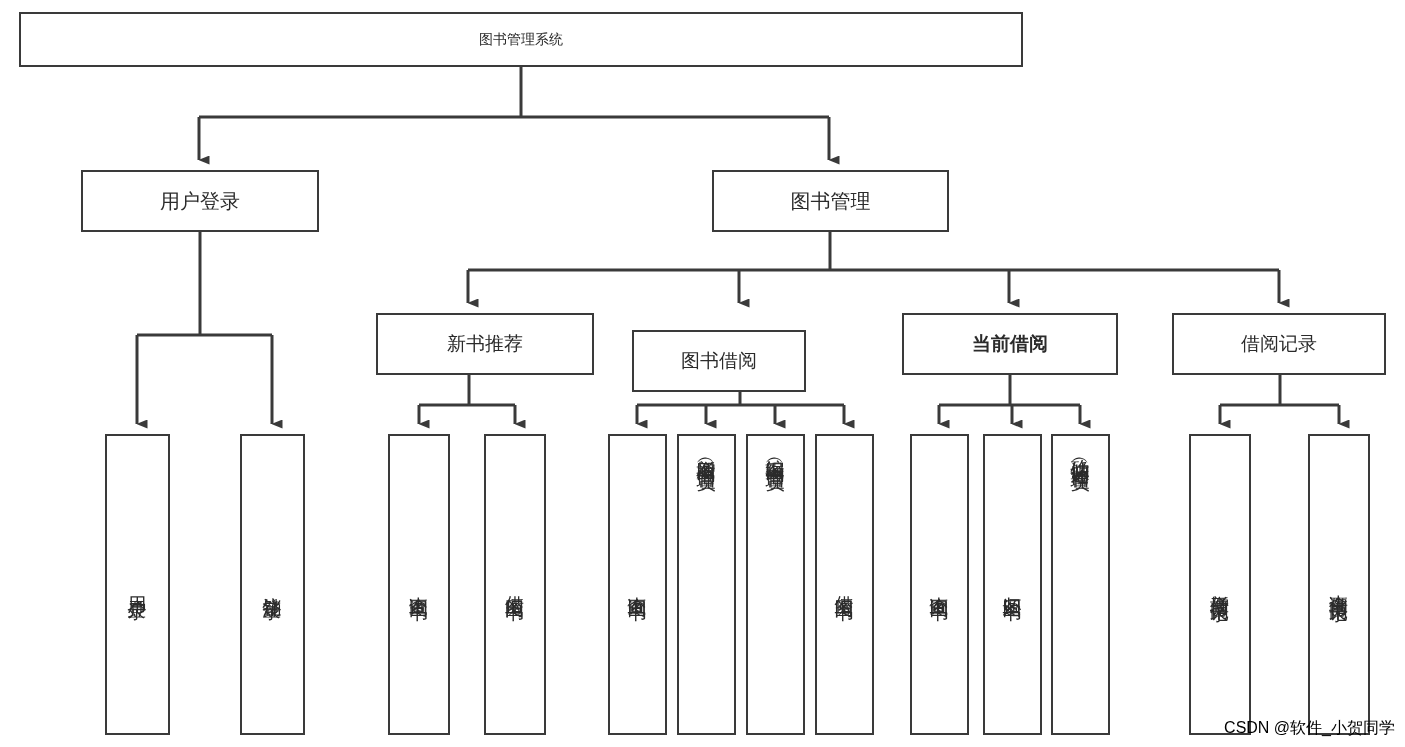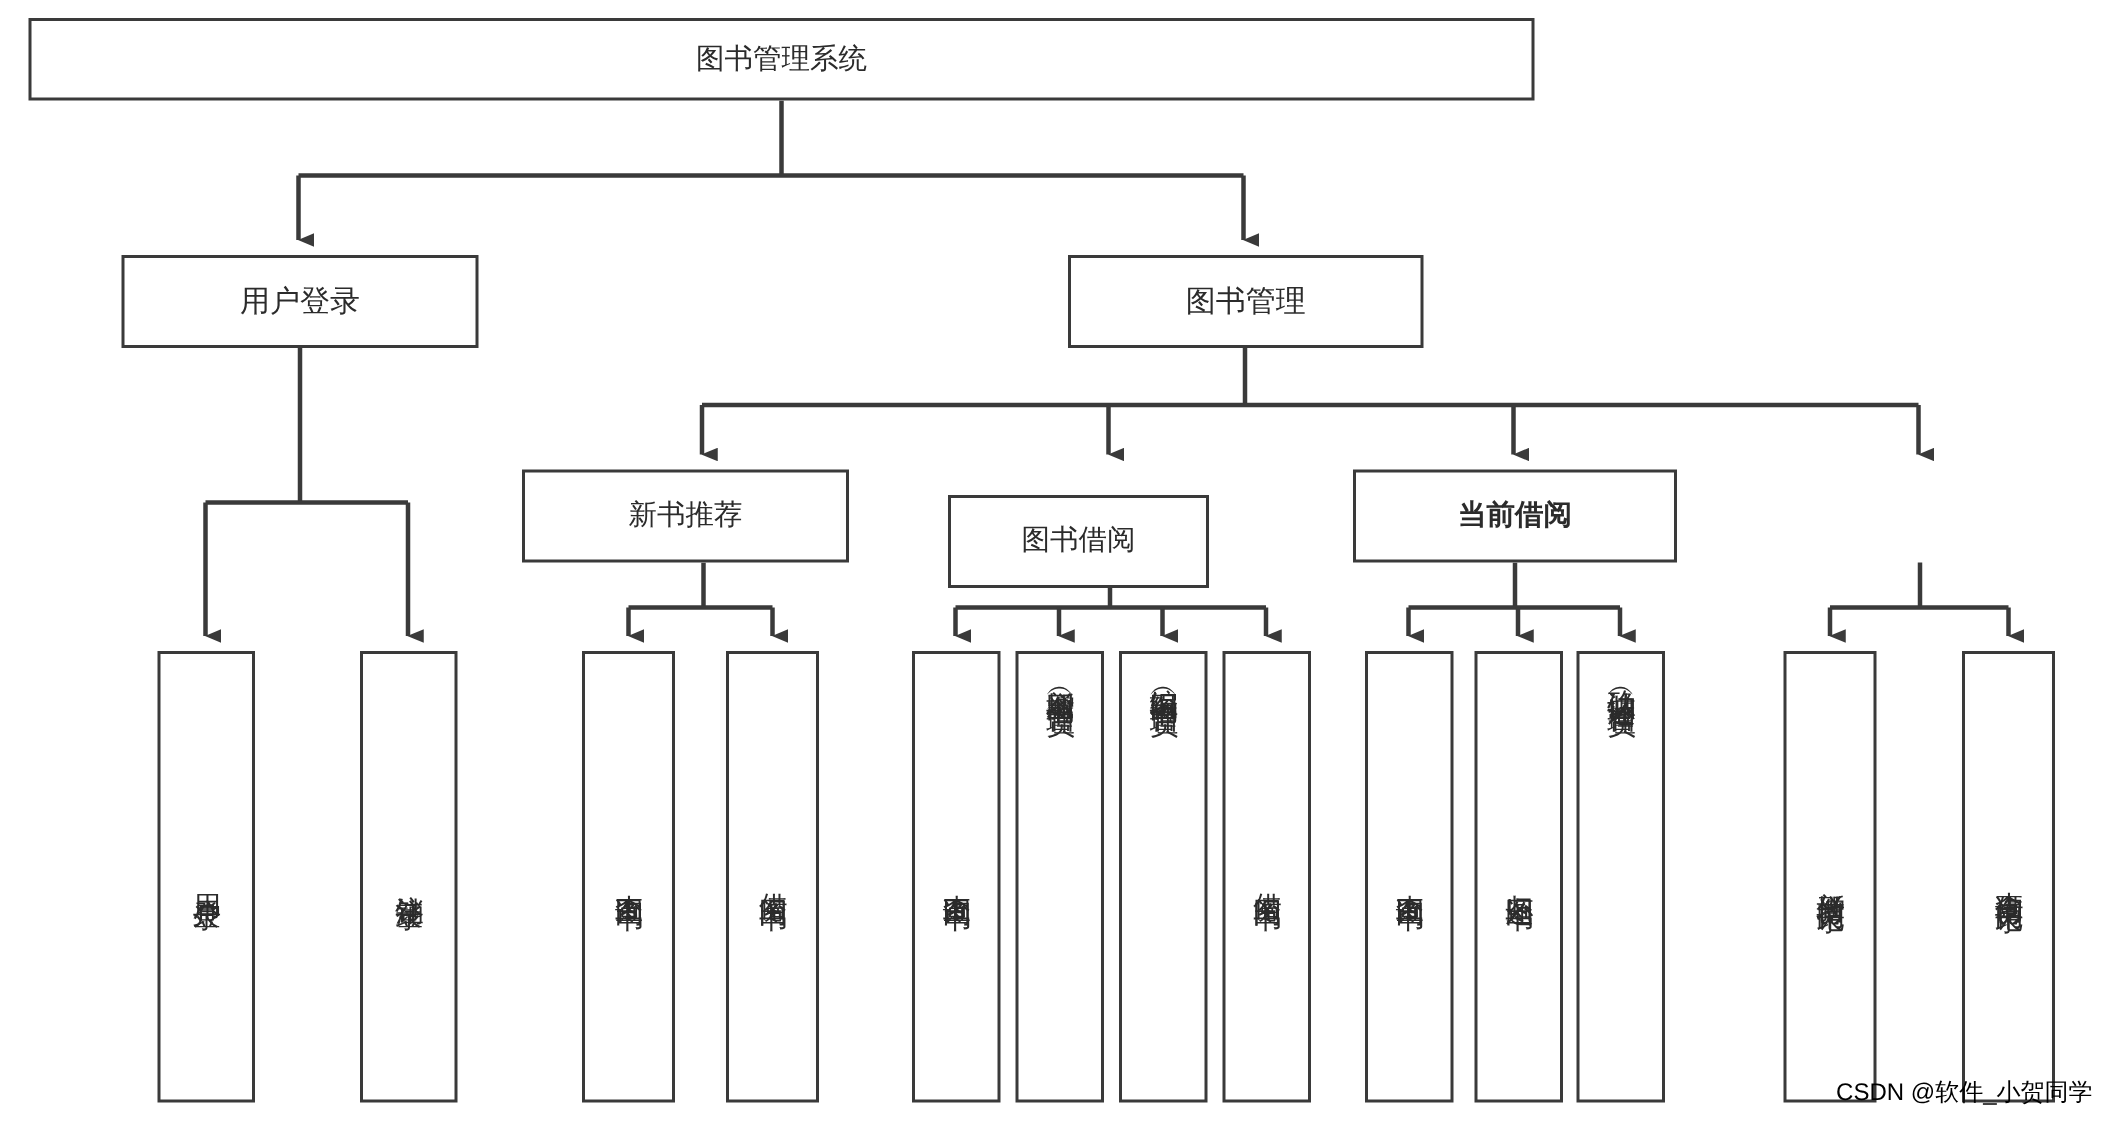--- a/index.html
+++ b/index.html
@@ -33,21 +33,21 @@
     display: flex;
     align-items: center;
     justify-content: center;
     z-index: 2;
   }
   .node-label {
     color: #2b2b2b;
     white-space: nowrap;
     line-height: 1.15;
   }
-  .level-0 .node-label { font-size: 19px; }
+  .level-0 .node-label { font-size: 14px; }
   .level-1 .node-label { font-size: 20px; }
   .level-2 .node-label { font-size: 19px; }
   .leaf .node-label {
     writing-mode: vertical-rl;
     text-orientation: upright;
     font-size: 19px;
     letter-spacing: 2px;
     line-height: 1;
   }
   .leaf {
@@ -141,32 +141,35 @@
   </div>
 
   <div class="node level-1" style="left:81px; top:170px; width:238px; height:62px;">
     <span class="node-label">用户登录</span>
   </div>
 
   <div class="node level-1" style="left:712px; top:170px; width:237px; height:62px;">
     <span class="node-label">图书管理</span>
   </div>
 
-  <div class="node level-2" style="left:348px; top:313px; width:218px; height:62px;">
+  <div class="node level-2" style="left:376px; top:313px; width:218px; height:62px;">
     <span class="node-label">新书推荐</span>
   </div>
 
   <div class="node level-2" style="left:632px; top:330px; width:174px; height:62px;">
     <span class="node-label">图书借阅</span>
   </div>
 
   <div class="node level-2" style="left:902px; top:313px; width:216px; height:62px;font-weight:bold;">
     <span class="node-label">当前借阅</span>
   </div>
 
+  <div class="node level-2" style="left:1172px; top:313px; width:214px; height:62px;">
+    <span class="node-label">借阅记录</span>
+  </div>
 
   <div class="node leaf leaf-center" style="left:105px; top:434px; width:65px; height:301px;">
     <span class="node-label">用户登录</span>
   </div>
 
   <div class="node leaf leaf-center" style="left:240px; top:434px; width:65px; height:301px;">
     <span class="node-label">注销登录</span>
   </div>
 
   <div class="node leaf leaf-center" style="left:388px; top:434px; width:62px; height:301px;">

